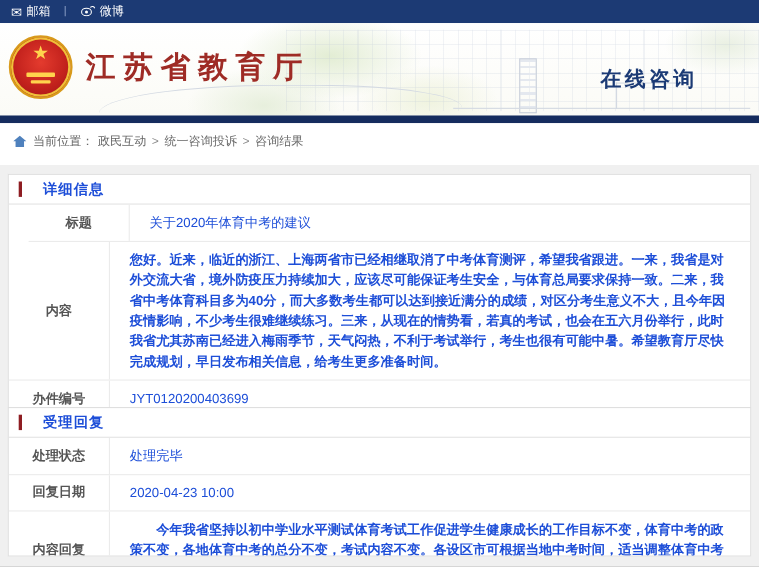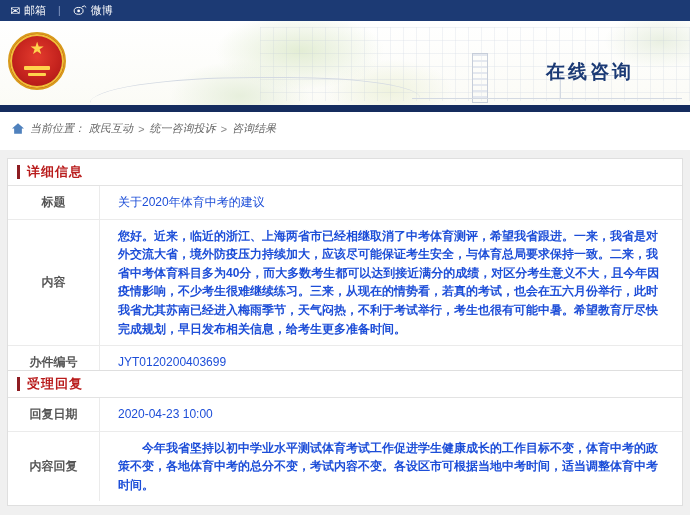--- a/index.html
+++ b/index.html
@@ -40,41 +40,41 @@
   .emblem .gate2 { position:absolute; left:18px; right:18px; top:39px; height:3px; background:#ffd34d; border-radius:1px; }
   .site-title { font-size:27px; font-weight:bold; color:#9e2b25; letter-spacing:7px; }
 
   .page-title { position:absolute; right:56px; top:38px; font-size:19px; font-weight:bold;
                 color:#1b3a75; letter-spacing:3px; }
 
   
   .navy-strip { position:absolute; top:105px; left:0; width:100%; height:7px; background:#152c5e; }
 
   
-  .breadcrumb-bar { position:absolute; top:112px; left:0; width:100%; height:38px; background:#ffffff;font-style:italic; }
+  .breadcrumb-bar { position:absolute; top:112px; left:0; width:100%; height:38px; background:#ffffff; }
   .breadcrumb { display:flex; align-items:center; gap:4px; padding:9px 0 0 12px; font-size:11px; color:#666; }
   .breadcrumb .home { display:flex; align-items:center; margin-right:2px; }
   .breadcrumb a { color:#666; text-decoration:none; cursor:pointer; }
   .crumb-sep { color:#888; margin:0 1px; }
 
   
   .card { position:absolute; left:7px; width:676px; background:#fff; border:1px solid #dfdfdf; }
   .card-detail { top:158px; }
   .card-reply  { top:370px; height:136px; overflow:hidden; }
   .card-header { height:27px; display:flex; align-items:center; padding-left:9px; border-bottom:1px solid #e3e3e3; }
   .red-bar { width:3px; height:14px; background:#8e1d22; margin-right:7px; flex:0 0 auto; }
-  .card-header .title { font-size:13px; font-weight:bold; color:#b91c1c; letter-spacing:1px; }
+  .card-header .title { font-size:13px; font-weight:bold; color:#1d4ed8; letter-spacing:1px;margin-left:12px; }
 
   .trow { display:flex; border-bottom:1px solid #ebebeb; }
   .trow:last-child { border-bottom:none; }
   .tlabel { flex:0 0 92px; border-right:1px solid #ebebeb; display:flex; align-items:center; justify-content:center;
             font-size:12px; font-weight:bold; color:#555; padding:6px 4px; text-align:center; }
   .tvalue { flex:1; padding:7px 16px 7px 18px; font-size:12px; color:#1d4ed8; line-height:1.55; display:flex; align-items:center; }
   .tvalue.block { display:block;font-weight:bold; }
-  .r-title  { min-height:28px; }
+  .r-title  { min-height:28px;margin-left:18px; }
   .r-body   { min-height:72px; }
   .r-small  { min-height:28px; }
   .r-status { min-height:30px; }
   .r-date   { min-height:32px; }
   .r-reply .tvalue { text-indent:2em; }
 </style>
 </head>
 <body>
 
 <div class="page">
@@ -102,20 +102,21 @@
     <div class="tower"></div>
     <div class="hbox"></div>
     <div class="hline"></div>
     <div class="curve"></div>
     <div class="brand">
       <div class="emblem">
         <div class="star">★</div>
         <div class="gate"></div>
         <div class="gate2"></div>
       </div>
+      <div class="site-title">江苏省教育厅</div>
     </div>
     <div class="page-title">在线咨询</div>
   </div>
 
   <div class="navy-strip"></div>
 
   <div class="breadcrumb-bar">
     <div class="breadcrumb">
       <span class="home">
         <svg width="12" height="11" viewBox="0 0 14 12">
@@ -152,20 +153,24 @@
       <div class="tlabel">提交时间</div>
       <div class="tvalue">2020-04-17 18:55</div>
     </div>
   </div>
 
   <div class="card card-reply">
     <div class="card-header">
       <span class="red-bar"></span>
       <span class="title">受理回复</span>
     </div>
+    <div class="trow r-status">
+      <div class="tlabel">处理状态</div>
+      <div class="tvalue">处理完毕</div>
+    </div>
     <div class="trow r-date">
       <div class="tlabel">回复日期</div>
       <div class="tvalue">2020-04-23 10:00</div>
     </div>
     <div class="trow r-reply">
       <div class="tlabel">内容回复</div>
       <div class="tvalue block">今年我省坚持以初中学业水平测试体育考试工作促进学生健康成长的工作目标不变，体育中考的政策不变，各地体育中考的总分不变，考试内容不变。各设区市可根据当地中考时间，适当调整体育中考时间。</div>
     </div>
   </div>
 

